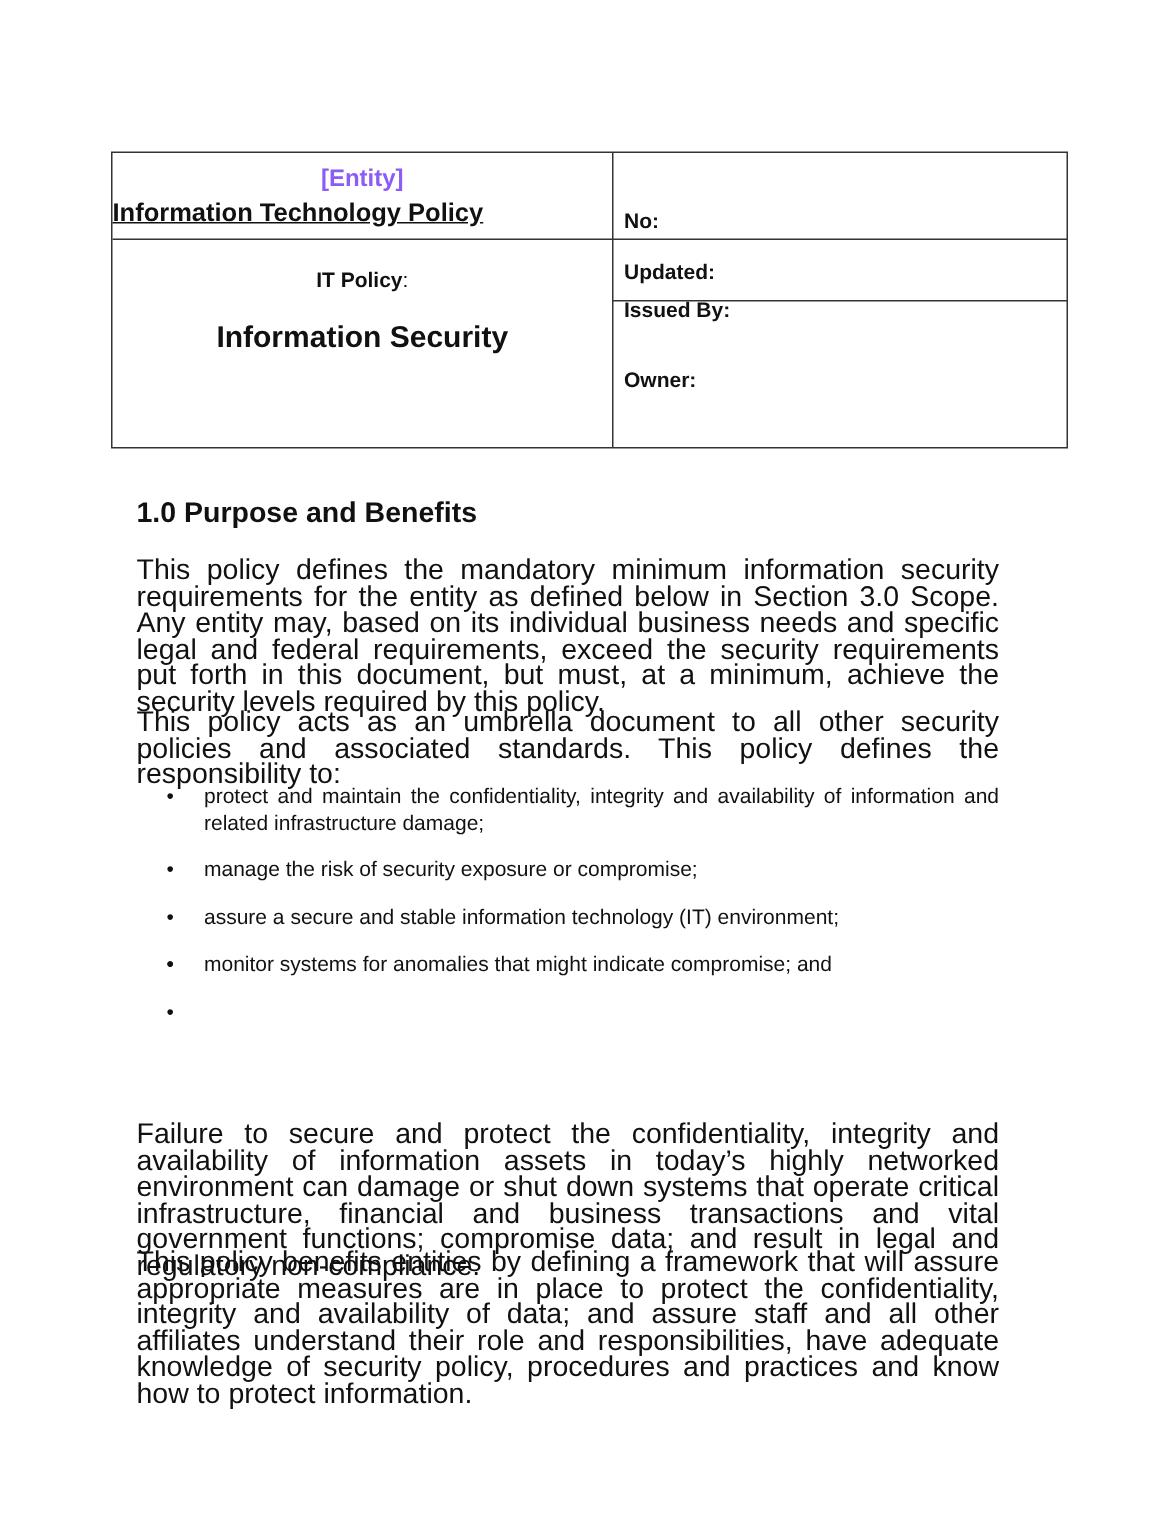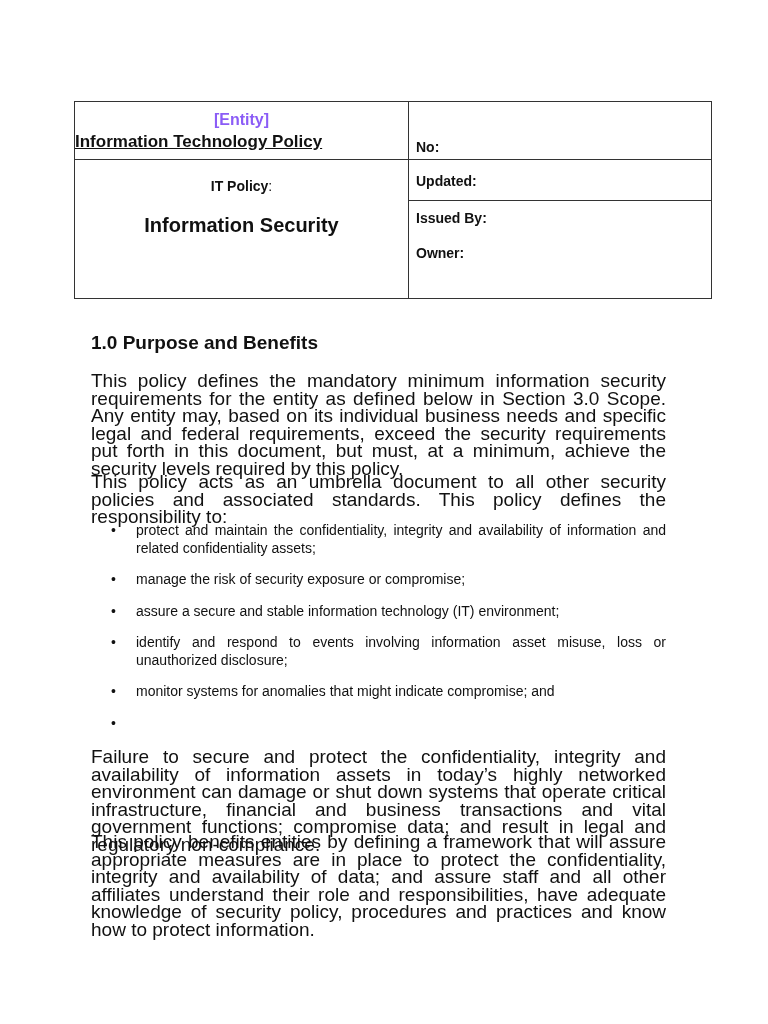--- a/index.html
+++ b/index.html
@@ -37,41 +37,41 @@
   <div class="hline-r1"></div>
   <div class="hline-r2"></div>
 
   <div class="entity">[Entity]</div>
   <div class="itp-title">Information Technology Policy</div>
   <div class="it-policy"><span>IT Policy</span><span class="colon">:</span></div>
   <div class="doc-title">Information Security</div>
 
   <div class="meta-label" style="top:21px;margin-top:16px;">No:</div>
   <div class="meta-label" style="top:71px;">Updated:</div>
-  <div class="meta-label" style="top:108px;">Issued By:</div>
+  <div class="meta-label" style="top:96px;">Issued By:</div>
   <div class="meta-label" style="top:143px;">Owner:</div>
 </div>
 
 <div class="content" style="top:332px;">
   <h2>1.0 Purpose and Benefits</h2>
 </div>
 
 <div class="content" style="top:372px;">
   <p>This policy defines the mandatory minimum information security requirements for the entity as defined below in Section 3.0 Scope. Any entity may, based on its individual business needs and specific legal and federal requirements, exceed the security requirements put forth in this document, but must, at a minimum, achieve the security levels required by this policy.</p>
 </div>
 
 <div class="content" style="top:473px;">
   <p>This policy acts as an umbrella document to all other security policies and associated standards.  This policy defines the responsibility to:</p>
 </div>
 
 <ul class="content" style="top:522px;">
-  <li style="margin-bottom:14px;"><span class="bullet">•</span><span>protect and maintain the confidentiality, integrity and availability of information and related confidentiality assets;</span></li>
+  <li style="margin-bottom:14px;"><span class="bullet">•</span><span>protect and maintain the confidentiality, integrity and availability of information and related infrastructure damage;</span></li>
   <li style="margin-bottom:14px;"><span class="bullet">•</span><span>manage the risk of security exposure or compromise;</span></li>
   <li style="margin-bottom:14px;"><span class="bullet">•</span><span>assure a secure and stable information technology (IT) environment;</span></li>
-  <li style="margin-bottom:14px;"><span class="bullet">•</span><span>identify and respond to events involving information asset misuse, loss or unauthorized disclosure;</span></li>
+  <li style="margin-bottom:14px;"><span class="bullet">•</span></li>
   <li style="margin-bottom:14px;"><span class="bullet">•</span><span>monitor systems for anomalies that might indicate compromise; and</span></li>
   <li><span class="bullet">•</span></li>
 </ul>
 
 <div class="content" style="top:748px;">
   <p>Failure to secure and protect the confidentiality, integrity and availability of information assets in today’s highly networked environment can damage or shut down systems that operate critical infrastructure, financial and business transactions and vital government functions; compromise data; and result in legal and regulatory non-compliance.</p>
 </div>
 
 <div class="content" style="top:833px;">
   <p>This policy benefits entities by defining a framework that will assure appropriate measures are in place to protect the confidentiality, integrity and availability of data; and assure staff and all other affiliates understand their role and responsibilities, have adequate knowledge of security policy, procedures and practices and know how to protect information.</p>

